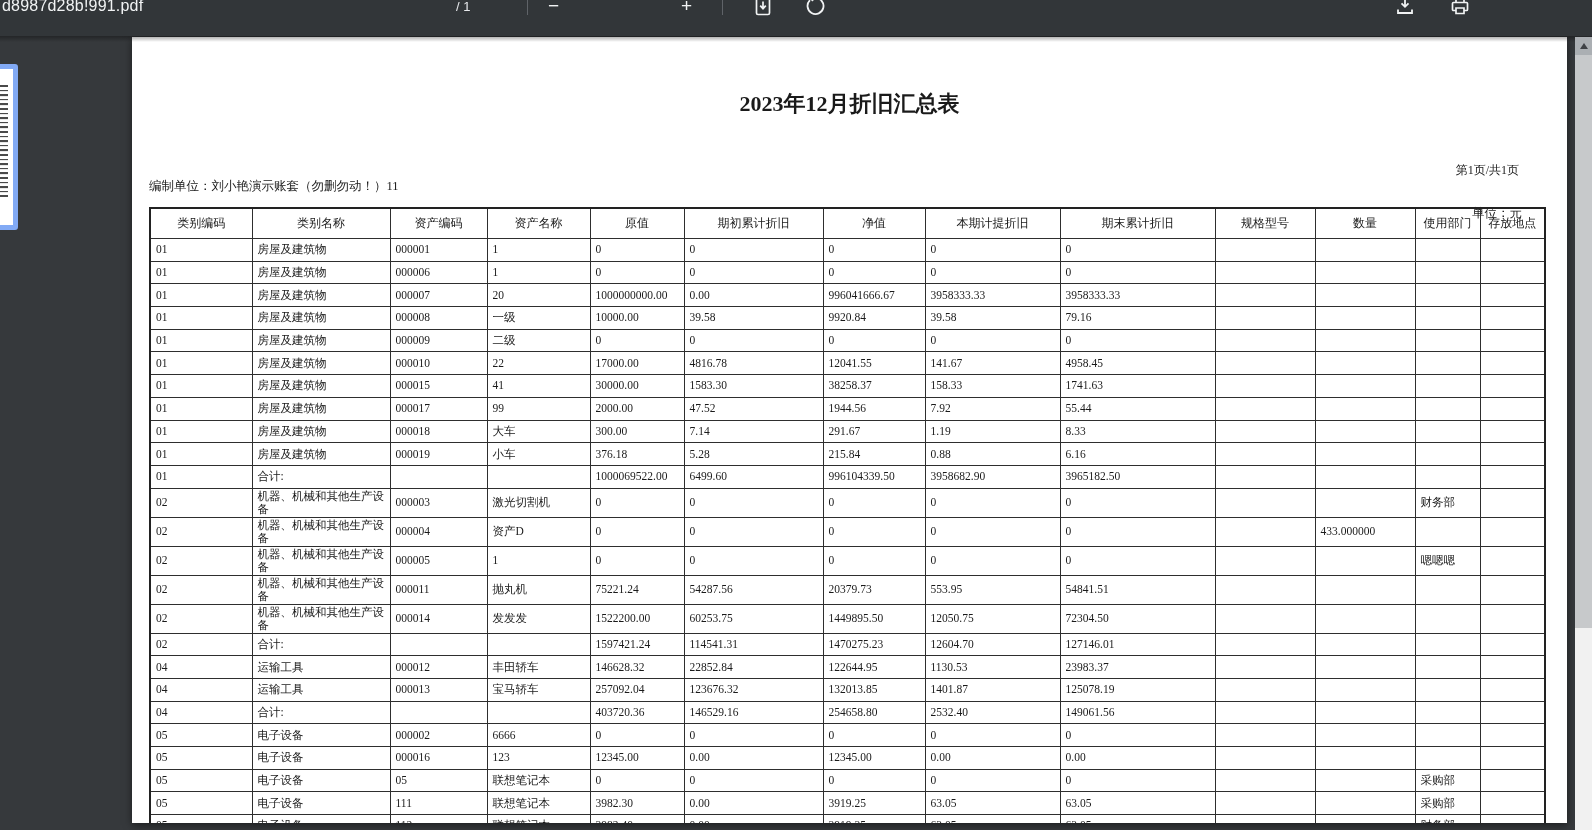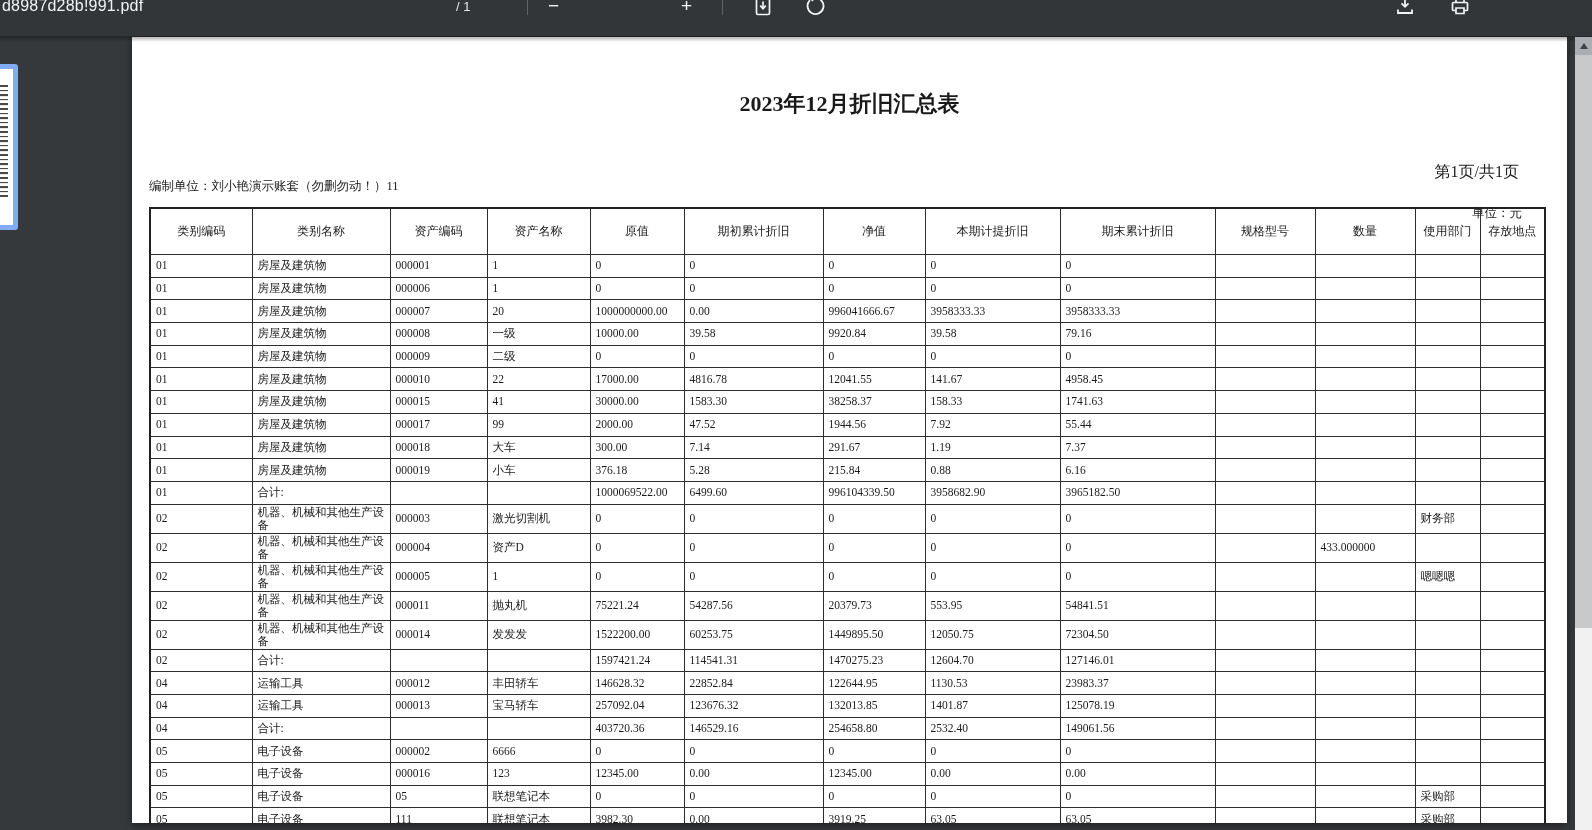--- a/index.html
+++ b/index.html
@@ -26,31 +26,31 @@
   .thumb { position:absolute; left:-100px; top:64px; width:118px; height:166px;
            background:#ffffff; border:5px solid #82aaf5; border-radius:3px; z-index:5; }
   .thumb-lines { position:absolute; left:5px; right:5px; top:16px; height:112px;
            background:repeating-linear-gradient(to bottom,#4a4a4a 0 1.6px, #e8e8e8 1.6px 2.4px, #ffffff 2.4px 4.6px); }
 
   
   .page { position:absolute; left:132px; top:37px; width:1435px; height:786px;
           background:#ffffff; box-shadow:0 2px 8px rgba(0,0,0,0.5); overflow:hidden;
           font-family:"Liberation Serif","DejaVu Serif",serif; color:#1a1a1a; }
   .doc-title { margin-top:52px; text-align:center; font-size:22px; font-weight:bold; }
-  .page-indicator { position:absolute; right:48px; top:125px; font-size:16px; }
+  .page-indicator { position:absolute; right:48px; top:125px; font-size:12px; }
   .prepared { position:absolute; left:17px; top:141px; font-size:12.5px; }
   .unit-label { position:absolute; right:45px; top:168px; font-size:12.5px; }
 
   table.dep { position:absolute; left:17px; top:170px; width:1395px;
               border-collapse:collapse; table-layout:fixed;
               font-size:11.5px; }
   table.dep th, table.dep td { border:1.6px solid #2e2e2e; overflow:hidden;
               white-space:normal; line-height:13px; }
   table.dep thead tr { height:24px; }
-  table.dep th { font-weight:normal; font-size:12px; text-align:center; padding:16px 2px; }
+  table.dep th { font-weight:normal; font-size:12px; text-align:center; padding:8px 2px; }
   table.dep td { text-align:left; padding:1px 5px; vertical-align:middle; }
   table.dep tbody tr { height:22.7px;padding-left:36px; }
   table.dep tbody tr.tall { height:28.6px; }
   table.dep { border:2px solid #222; }
 
   
   .vscroll { position:absolute; right:0; top:37px; width:17px; height:793px;
              background:#f1f1f1; z-index:40; }
   .vs-up { position:absolute; top:0; left:0; width:17px; height:18px; background:#abafb3;
            display:flex; align-items:center; justify-content:center; cursor:pointer; }
@@ -230,21 +230,21 @@
           </tr>
           <tr>
             <td>01</td>
             <td>房屋及建筑物</td>
             <td>000018</td>
             <td>大车</td>
             <td>300.00</td>
             <td>7.14</td>
             <td>291.67</td>
             <td>1.19</td>
-            <td>7.37</td>
+            <td>8.33</td>
             <td></td>
             <td></td>
             <td></td>
             <td></td>
           </tr>
           <tr>
             <td>01</td>
             <td>房屋及建筑物</td>
             <td>000019</td>
             <td>小车</td>

